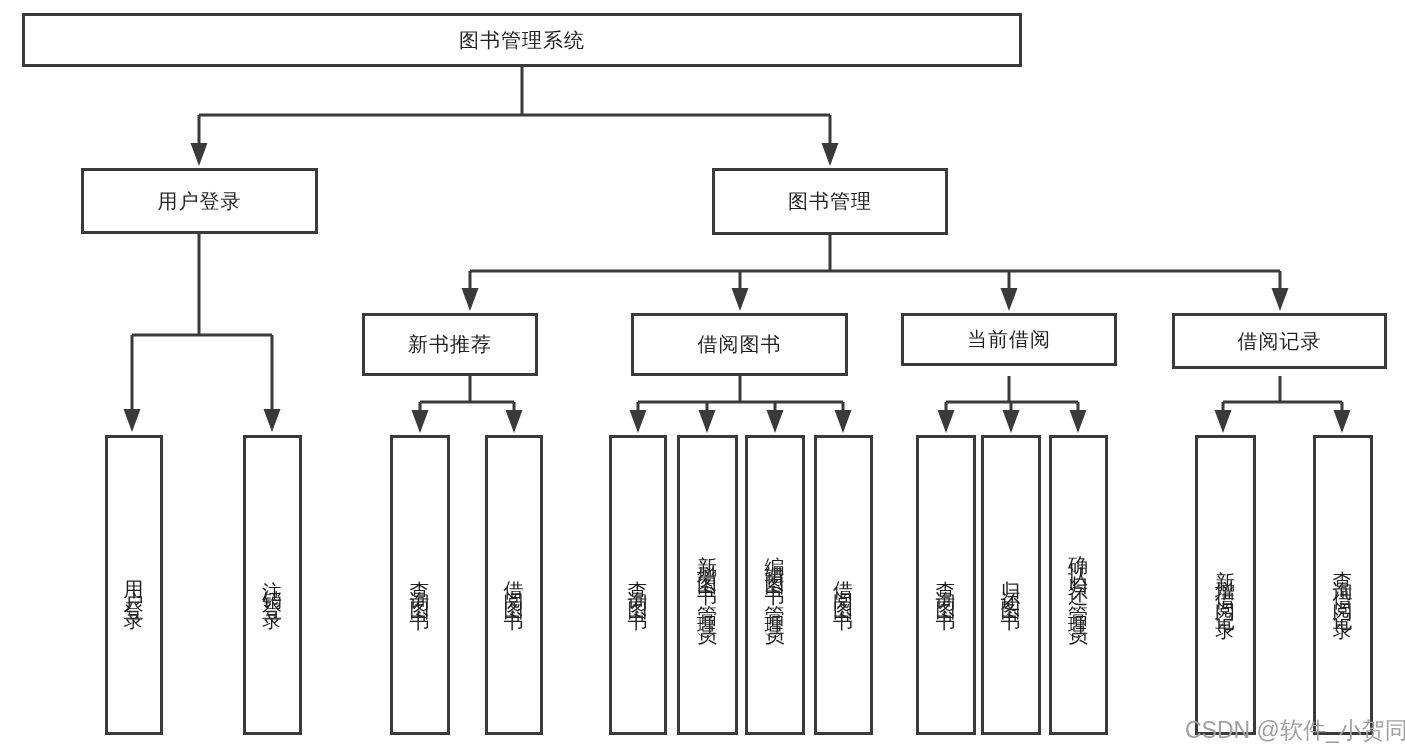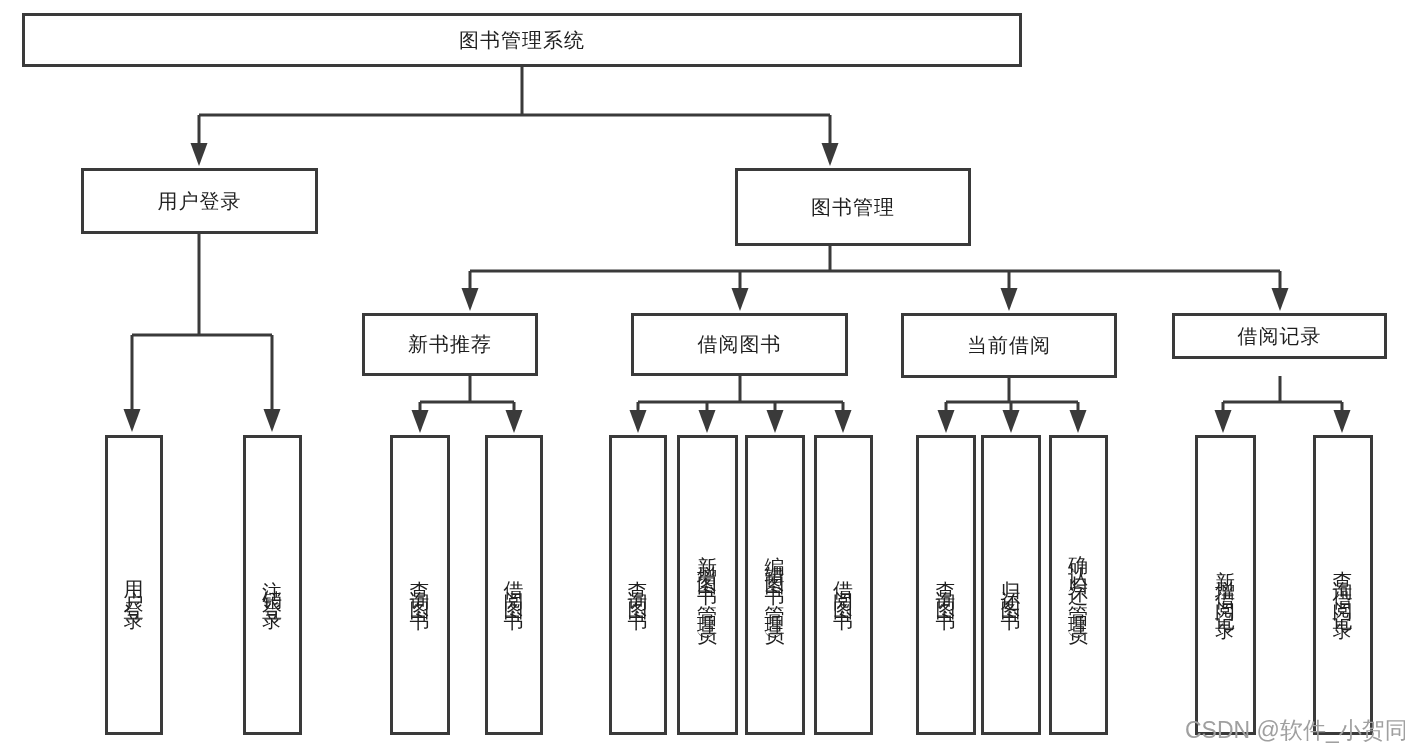--- a/index.html
+++ b/index.html
@@ -106,34 +106,34 @@
     <polygon class="ahead" points="1333.5,410 1350.5,410 1342,433"></polygon>
   </svg>
 
   <div class="box" style="left:22px; top:13px; width:1000px; height:54px;">
     <span class="h-label">图书管理系统</span>
   </div>
 
   <div class="box" style="left:81px; top:168px; width:237px; height:66px;">
     <span class="h-label">用户登录</span>
   </div>
-  <div class="box" style="left:735px; top:168px; width:236px; height:78px;">
+  <div class="box" style="left:712px; top:168px; width:236px; height:67px;">
     <span class="h-label">图书管理</span>
   </div>
 
   <div class="box" style="left:362px; top:313px; width:176px; height:63px;">
     <span class="h-label">新书推荐</span>
   </div>
   <div class="box" style="left:631px; top:313px; width:217px; height:63px;">
     <span class="h-label">借阅图书</span>
   </div>
-  <div class="box" style="left:901px; top:313px; width:216px; height:65px;text-align:center;">
+  <div class="box" style="left:901px; top:313px; width:216px; height:53px;text-align:center;">
     <span class="h-label">当前借阅</span>
   </div>
-  <div class="box" style="left:1172px; top:313px; width:215px; height:46px;">
+  <div class="box" style="left:1172px; top:313px; width:215px; height:56px;">
     <span class="h-label">借阅记录</span>
   </div>
 
   <div class="box leaf" style="left:105px; top:435px; width:58px; height:300px;">
     <span class="v-label">用户登录</span>
   </div>
   <div class="box leaf" style="left:243px; top:435px; width:59px; height:300px;">
     <span class="v-label">注销登录</span>
   </div>
 

